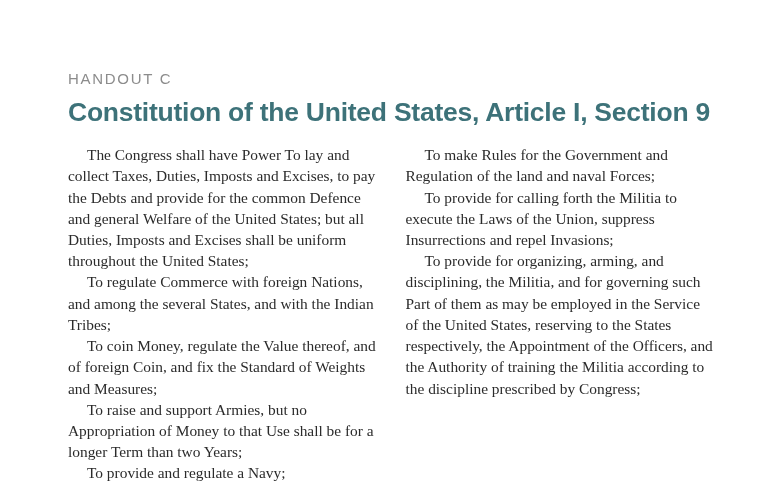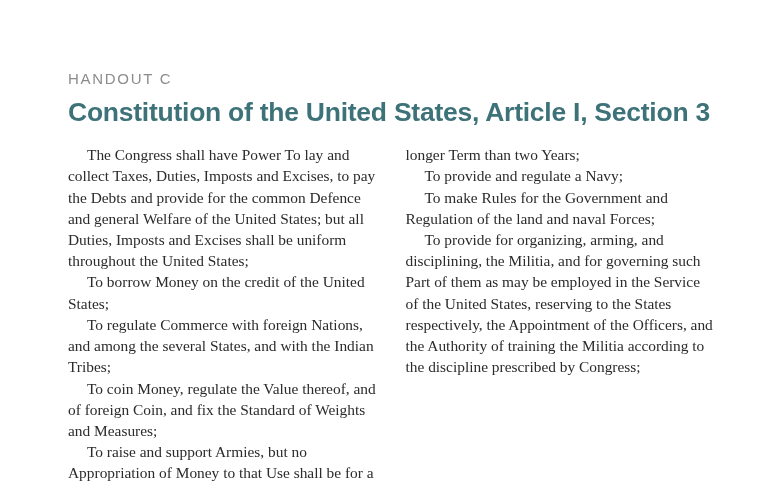--- a/index.html
+++ b/index.html
@@ -64,26 +64,26 @@
     widows: 1;
   }
 </style>
 </head>
 <body>
 
 <div class="page">
 
   <div class="kicker">HANDOUT C</div>
 
-  <h1 class="doc-title">Constitution of the United States, Article I, Section 3</h1>
+  <h1 class="doc-title">Constitution of the United States, Article I, Section 9</h1>
 
   <div class="columns">
     <p>The Congress shall have Power To lay and collect Taxes, Duties, Imposts and Excises, to pay the Debts and provide for the common Defence and general Welfare of the United States; but all Duties, Imposts and Excises shall be uniform throughout the United States;</p>
-    <p>To borrow Money on the credit of the United States;</p>
     <p>To regulate Commerce with foreign Nations, and among the several States, and with the Indian Tribes;</p>
     <p>To coin Money, regulate the Value thereof, and of foreign Coin, and fix the Standard of Weights and Measures;</p>
     <p>To raise and support Armies, but no Appropriation of Money to that Use shall be for a longer Term than two Years;</p>
     <p>To provide and regulate a Navy;</p>
     <p>To make Rules for the Government and Regulation of the land and naval Forces;</p>
+    <p>To provide for calling forth the Militia to execute the Laws of the Union, suppress Insurrections and repel Invasions;</p>
     <p>To provide for organizing, arming, and disciplining, the Militia, and for governing such Part of them as may be employed in the Service of the United States, reserving to the States respectively, the Appointment of the Officers, and the Authority of training the Militia according to the discipline prescribed by Congress;</p>
   </div>
 
 </div>
 
 </body></html>

